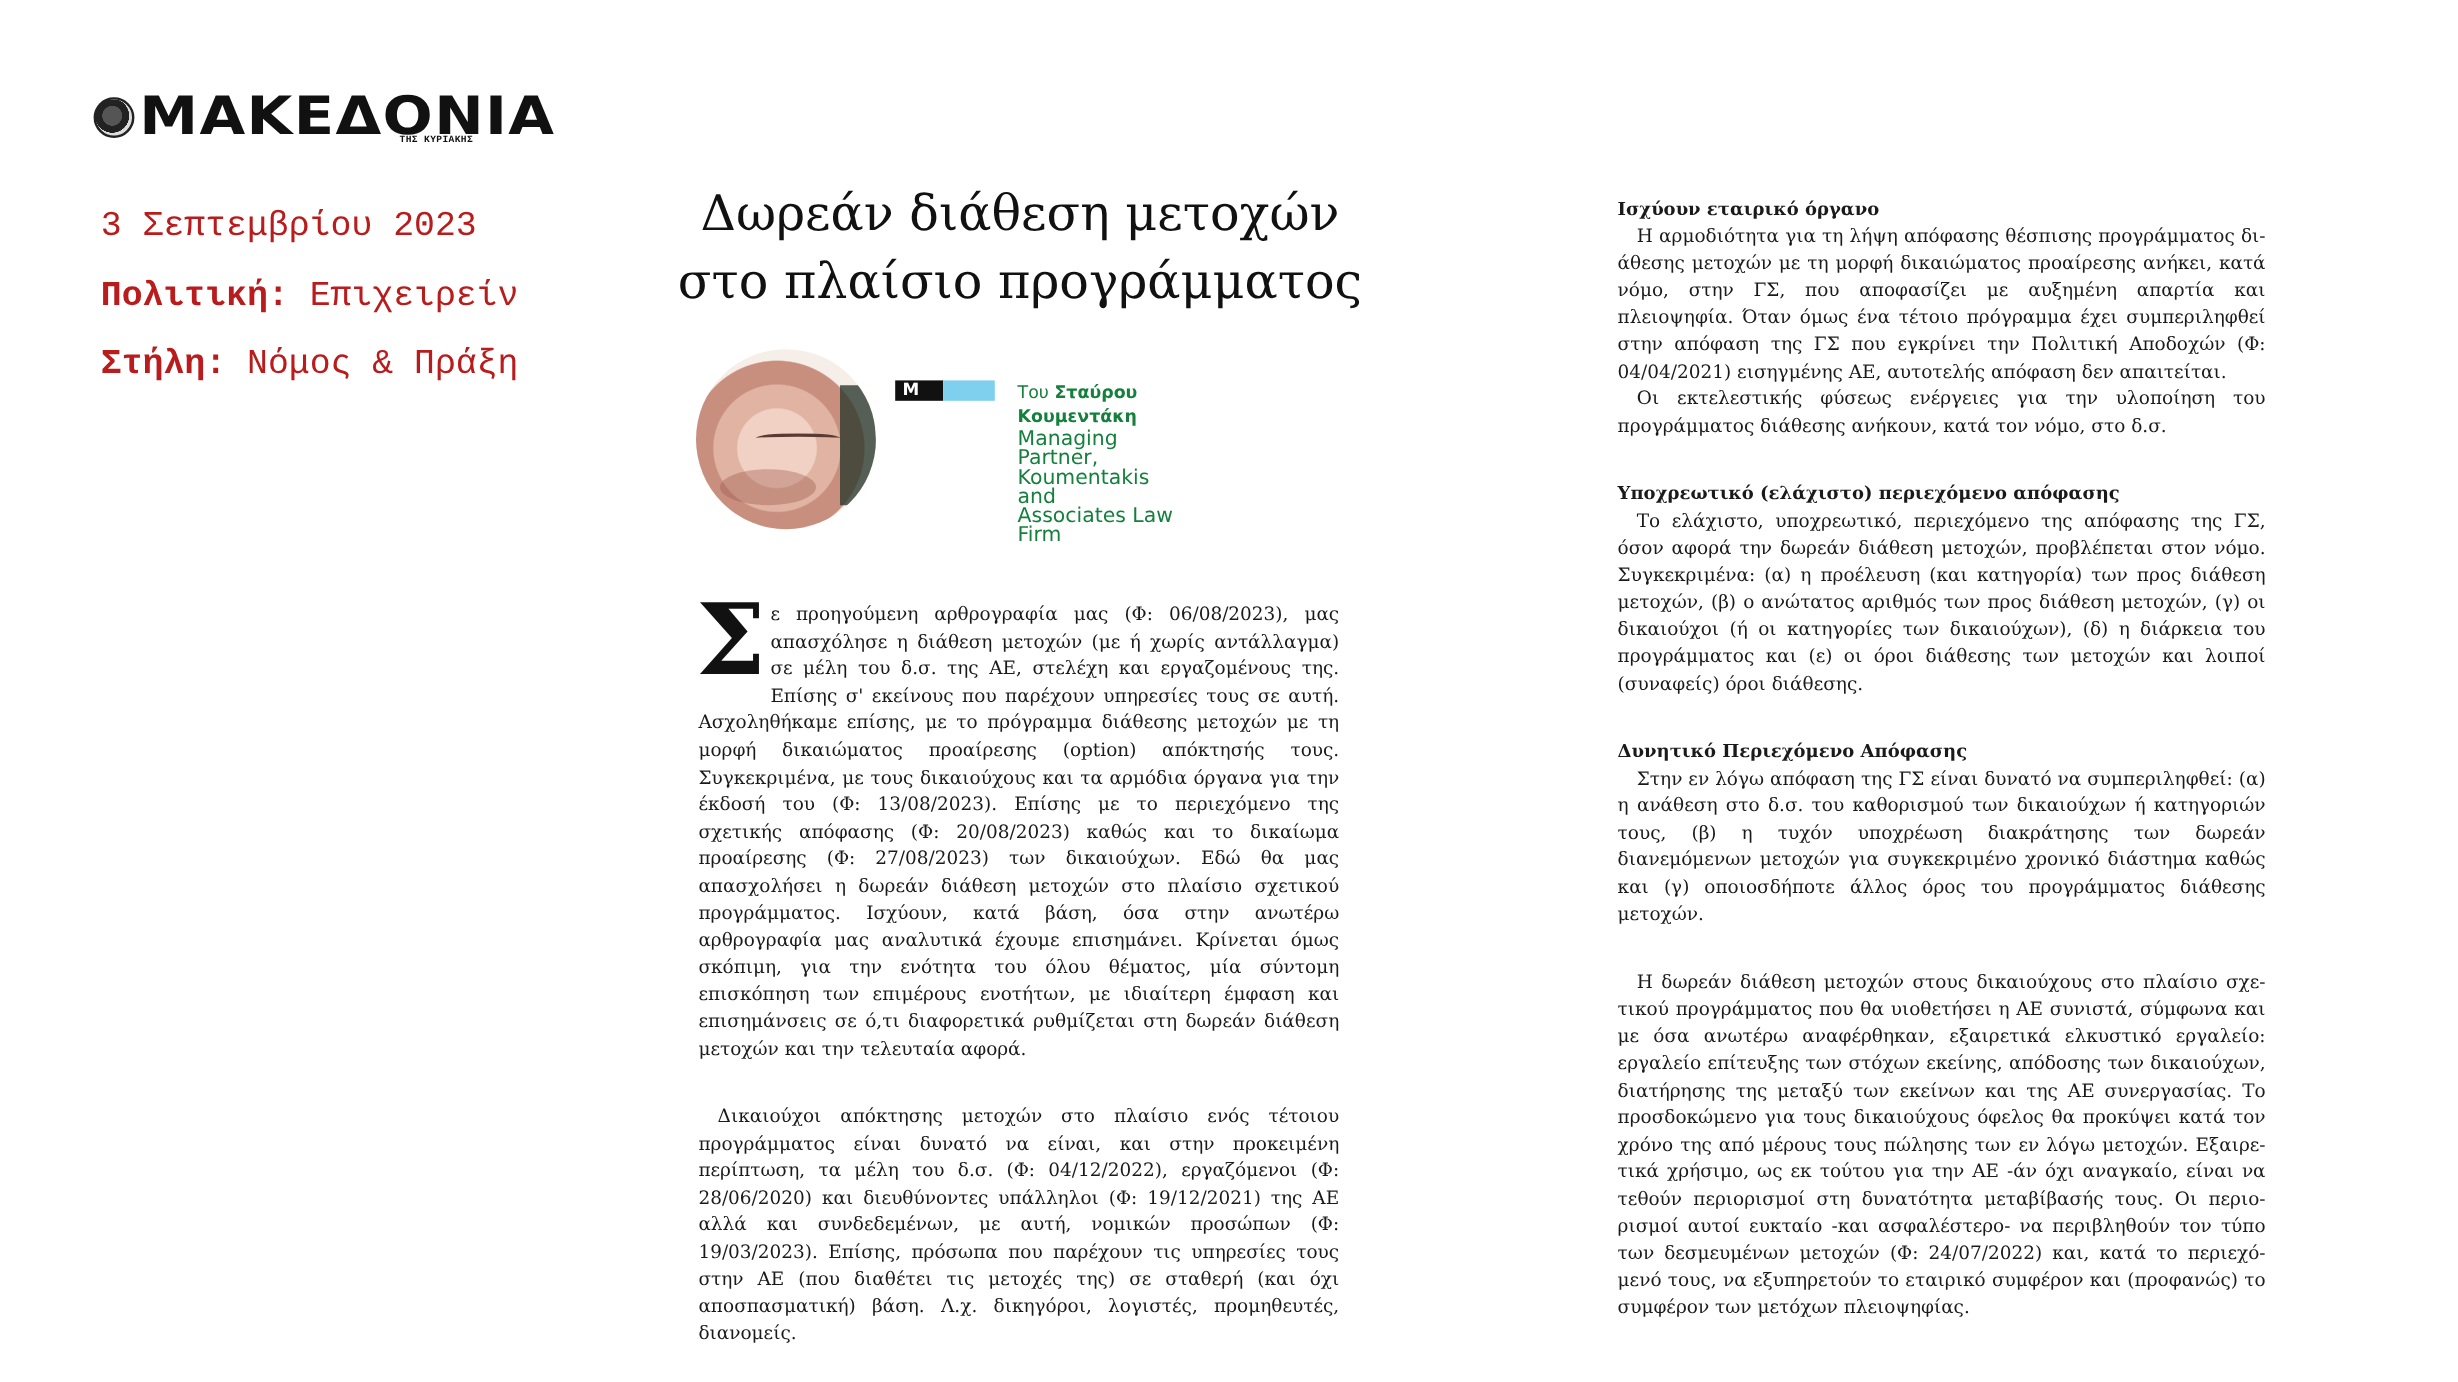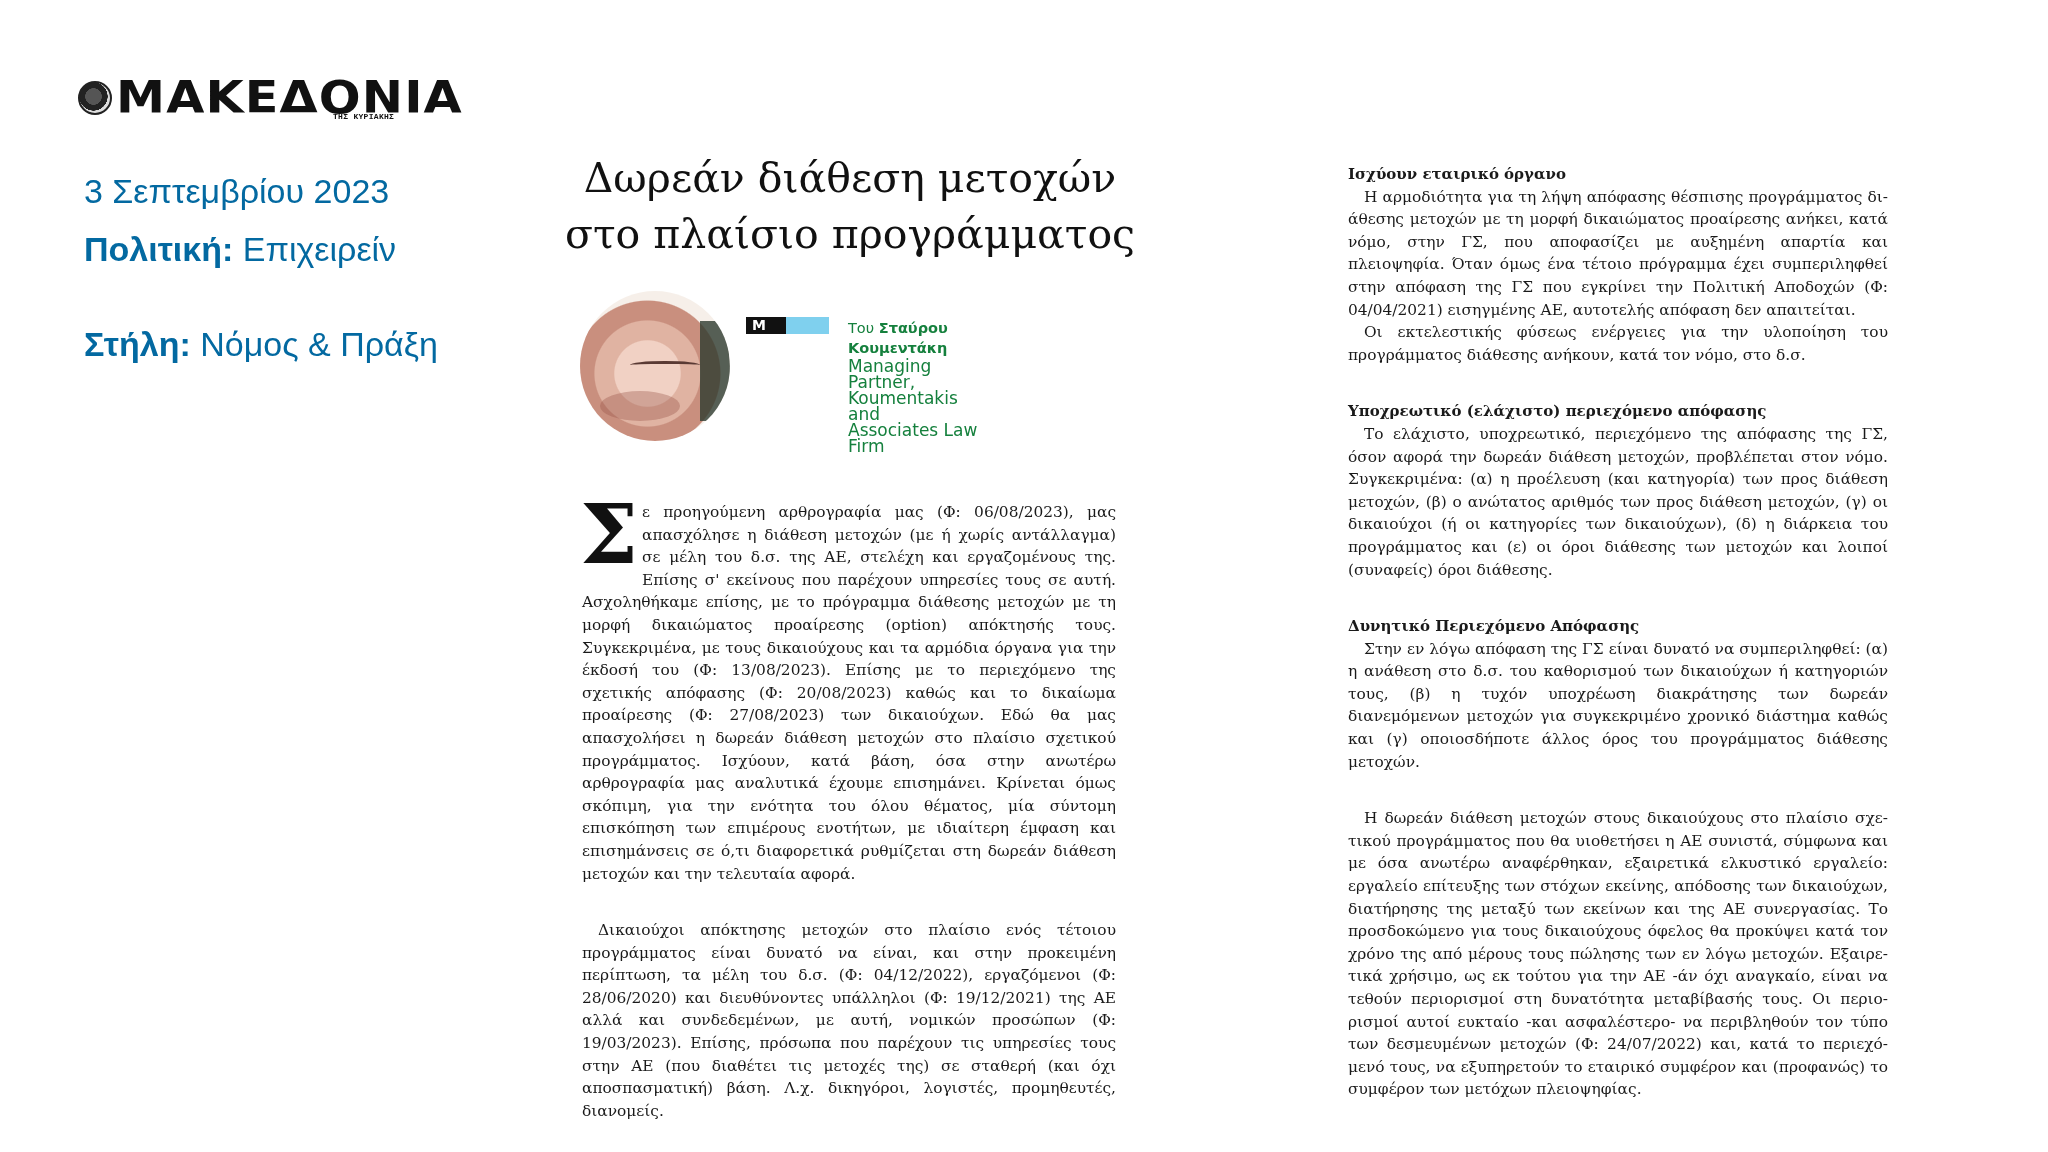--- a/index.html
+++ b/index.html
@@ -5,24 +5,24 @@
   * { box-sizing: border-box; margin: 0; padding: 0; }
   html, body { width: 2048px; height: 1152px; background: #ffffff; overflow: hidden; }
   body { position: relative; color: #1a1a1a; }
 
   
   .logo { position: absolute; left: 78px; top: 76px; display: flex; align-items: center; justify-content: flex-end; }
   .logo-emblem { width: 34px; height: 34px; border-radius: 50%; border: 2px solid #222; background: radial-gradient(circle at 45% 45%, #555 0 35%, #222 36% 60%, #ddd 61% 100%); margin-right: 4px; }
   .logo-word { font-family: "DejaVu Sans", sans-serif; font-weight: 900; font-size: 44px; letter-spacing: 1px; color: #111; line-height: 1; transform: scaleX(1.12); transform-origin: left center; }
   .logo-sub { position: absolute; left: 255px; top: 36px; font-family: Liberation Mono, monospace; font-weight: bold; font-size: 8px; color: #111; letter-spacing: 0.3px; }
 
-  .meta { position: absolute; left: 84px; font-family: Liberation Sans, sans-serif; font-size: 34px; color: #0369a1; }
+  .meta { position: absolute; left: 84px; font-family: Liberation Mono, monospace; font-size: 29px; color: #b91c1c; }
   .meta-date { top: 172px; }
   .meta-section { top: 230px; }
-  .meta-column { top: 287px; margin-top: 38px; }
+  .meta-column { top: 287px; }
   .meta b { font-weight: bold; }
 
   
   .headline { position: absolute; left: 560px; top: 150px; width: 580px; text-align: center; font-family: "DejaVu Serif", serif; font-weight: normal; font-size: 41px; line-height: 56px; color: #111; }
 
   
   .photo { position: absolute; left: 580px; top: 291px; width: 150px; height: 150px; border-radius: 50%; overflow: hidden;
            background: radial-gradient(circle at 45% 55%, #f1d1c4 0 28%, #e0b3a2 29% 45%, #c98f7e 46% 62%, #f6efe9 63% 80%, #3c4a3a 81% 100%); }
   .photo-face-shade { position: absolute; left: 20px; top: 100px; width: 80px; height: 30px; border-radius: 50%; background: rgba(150,80,70,0.35); }
   .photo-eyes { position: absolute; left: 50px; top: 70px; width: 70px; height: 8px; border-top: 3px solid #5a3a34; border-radius: 50%; }

